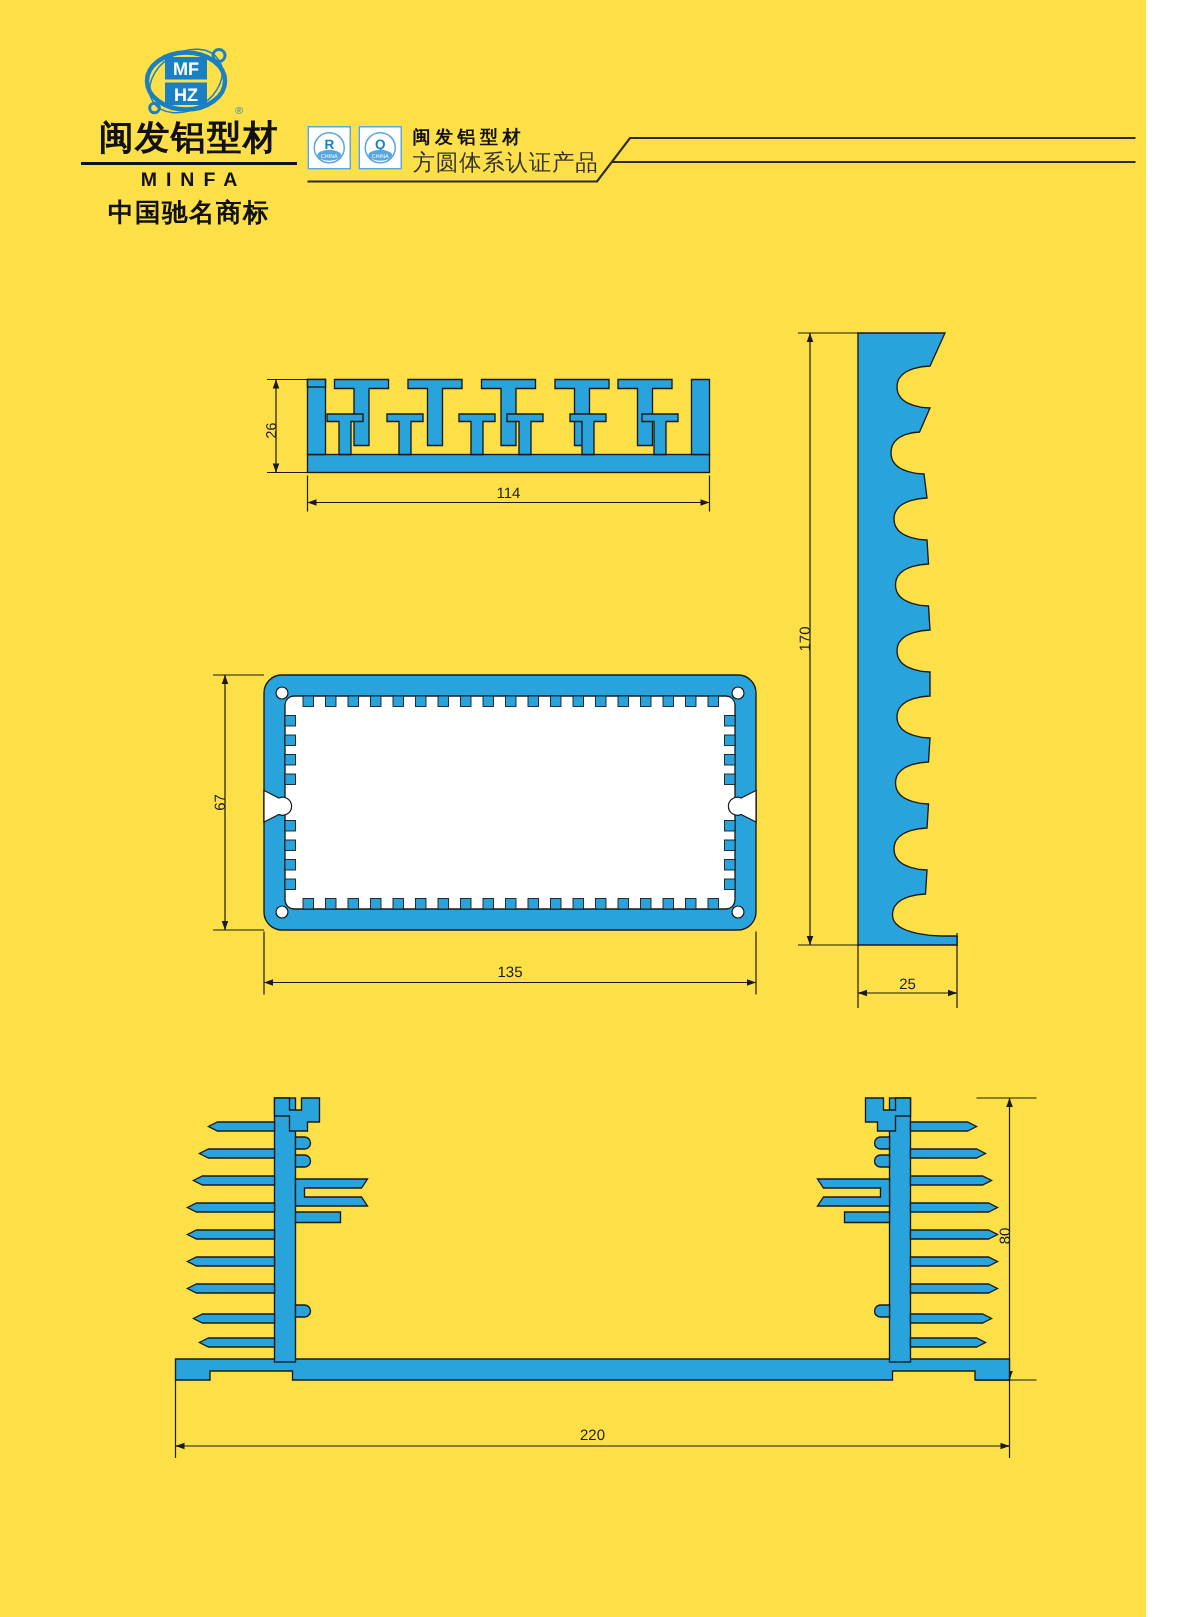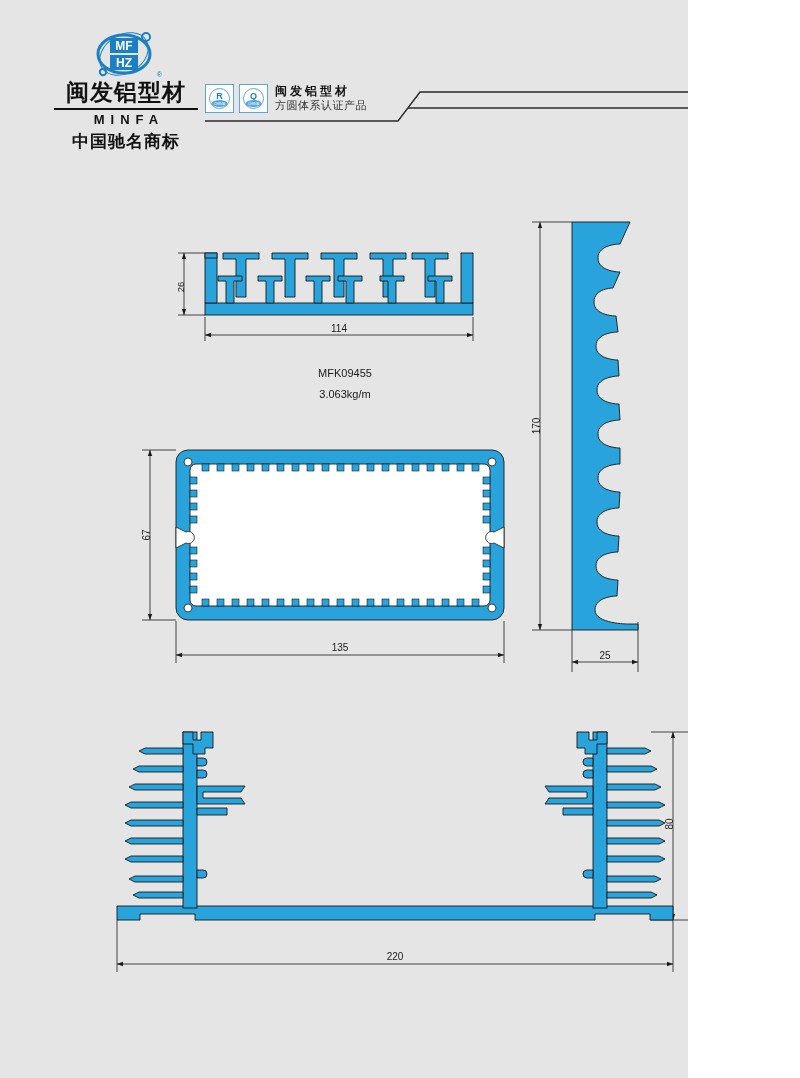--- a/index.html
+++ b/index.html
@@ -3,23 +3,23 @@
 <meta charset="utf-8">
 <style>
   * { box-sizing: border-box; }
   html, body {
     margin: 0; padding: 0;
     background: #ffffff;
     font-family: "Liberation Sans", "DejaVu Sans", sans-serif;
   }
   #page {
     position: relative;
-    width: 688px;
+    width: 764px;
     height: 1078px;
-    background: #e5e5e5;
+    background: #fde047;
     overflow: hidden;
   }
 
   
   #header { position: absolute; left: 0; top: 0; width: 800px; height: 175px; }
 
   .logo-block {
     position: absolute; left: 52px; top: 28px;
     width: 148px; text-align: center;
   }
@@ -58,22 +58,22 @@
     display: flex; align-items: center; justify-content: center;
     background: #fff;
   }
   .cert-text { position: absolute; left: 70px; top: 0px; }
   .cert-line1 {
     font-family: "DejaVu Sans", "Liberation Sans", sans-serif;
     font-size: 12px; font-weight: bold; letter-spacing: 3px; color: #111;
     white-space: nowrap; line-height: 1.35;
   }
   .cert-line2 {
-    font-family: Liberation Mono, monospace;
-    font-size: 11px; color: #333; letter-spacing: 0.5px;
+    font-family: Liberation Sans, sans-serif;
+    font-size: 15px; color: #333; letter-spacing: 0.5px;
     white-space: nowrap; line-height: 1.3;
   }
 
   .header-title {
     position: absolute; left: 408px; top: 78px;
     font-family: "DejaVu Serif", "Liberation Serif", serif;
     font-size: 20px; font-weight: bold;
     letter-spacing: 17px; color: #1a1a1a; white-space: nowrap;
   }
   #header-rule { position: absolute; left: 0; top: 0; }
@@ -203,24 +203,20 @@
           <g fill="#29a3dc" stroke="#1a1a1a" stroke-width="0.9">
             <path d="M66,58 v-22 h-8 v-5 h24 v5 h-8 v22 z"></path>
             <path d="M106,58 v-22 h-8 v-5 h24 v5 h-8 v22 z"></path>
             <path d="M154,58 v-22 h-8 v-5 h24 v5 h-8 v22 z"></path>
             <path d="M186,58 v-22 h-8 v-5 h24 v5 h-8 v22 z"></path>
             <path d="M228,58 v-22 h-8 v-5 h24 v5 h-8 v22 z"></path>
             <path d="M276,58 v-22 h-8 v-5 h24 v5 h-8 v22 z"></path>
           </g>
         </g>
       </svg>
-      <div class="cap" style="left:105px; top:118px; width:160px;">
-        <div>MFK09455</div>
-        <div>3.063kg/m</div>
-      </div>
     </div>
 
     <div class="dwg" style="left:520px; top:35px;">
       <svg width="190" height="490" viewBox="0 0 190 490">
         <g stroke="#1a1a1a" stroke-width="0.8" fill="none">
 
           <line x1="12" y1="12" x2="52" y2="12"></line>
           <line x1="12" y1="420" x2="52" y2="420"></line>
           <line x1="20" y1="12" x2="20" y2="420"></line>
           <path d="M20,12 l-2.2,6 h4.4 z" fill="#1a1a1a" stroke="none"></path>

